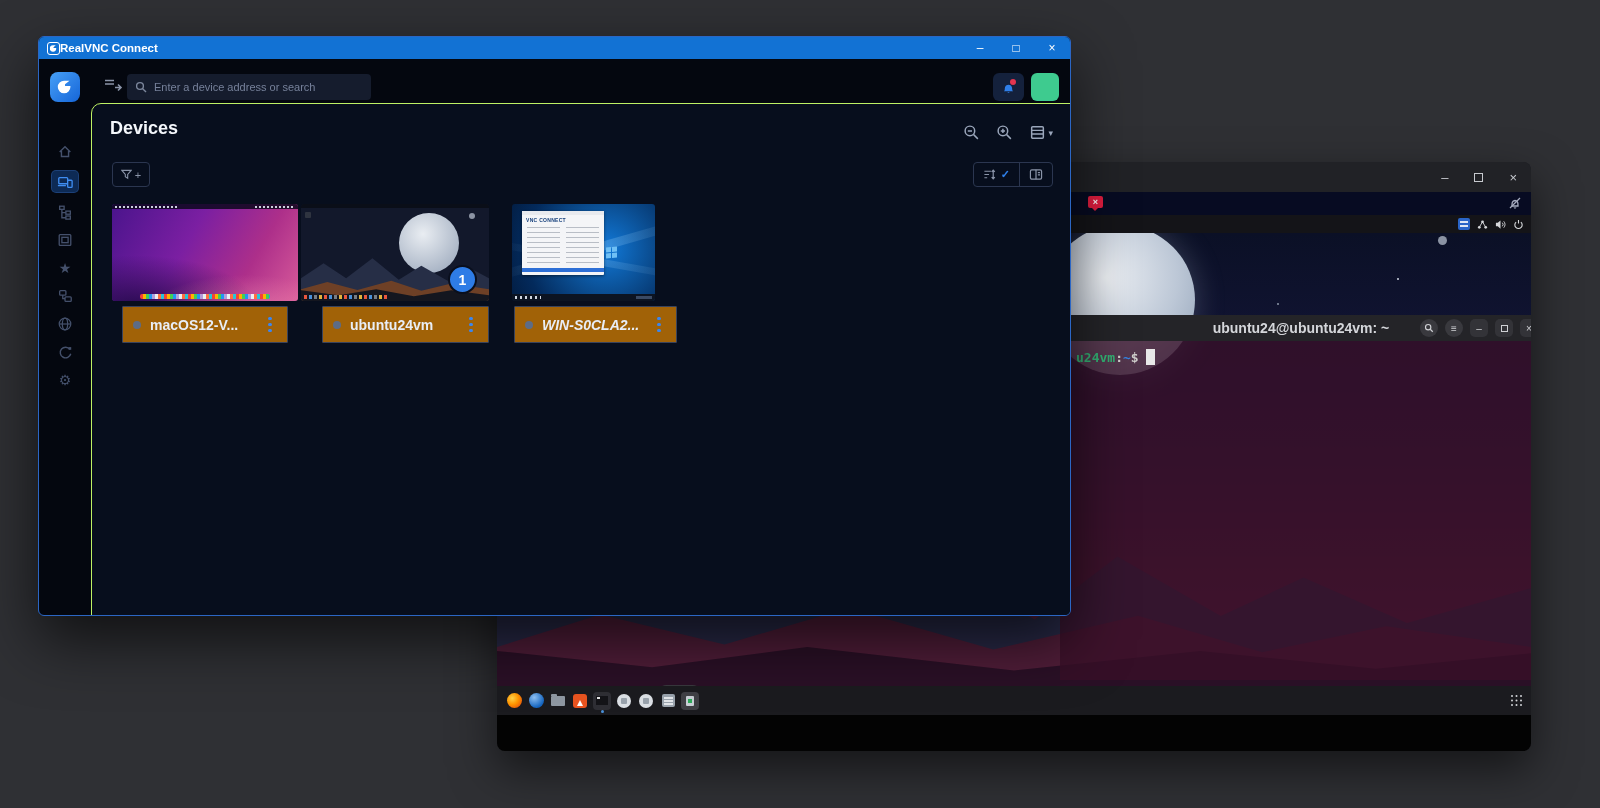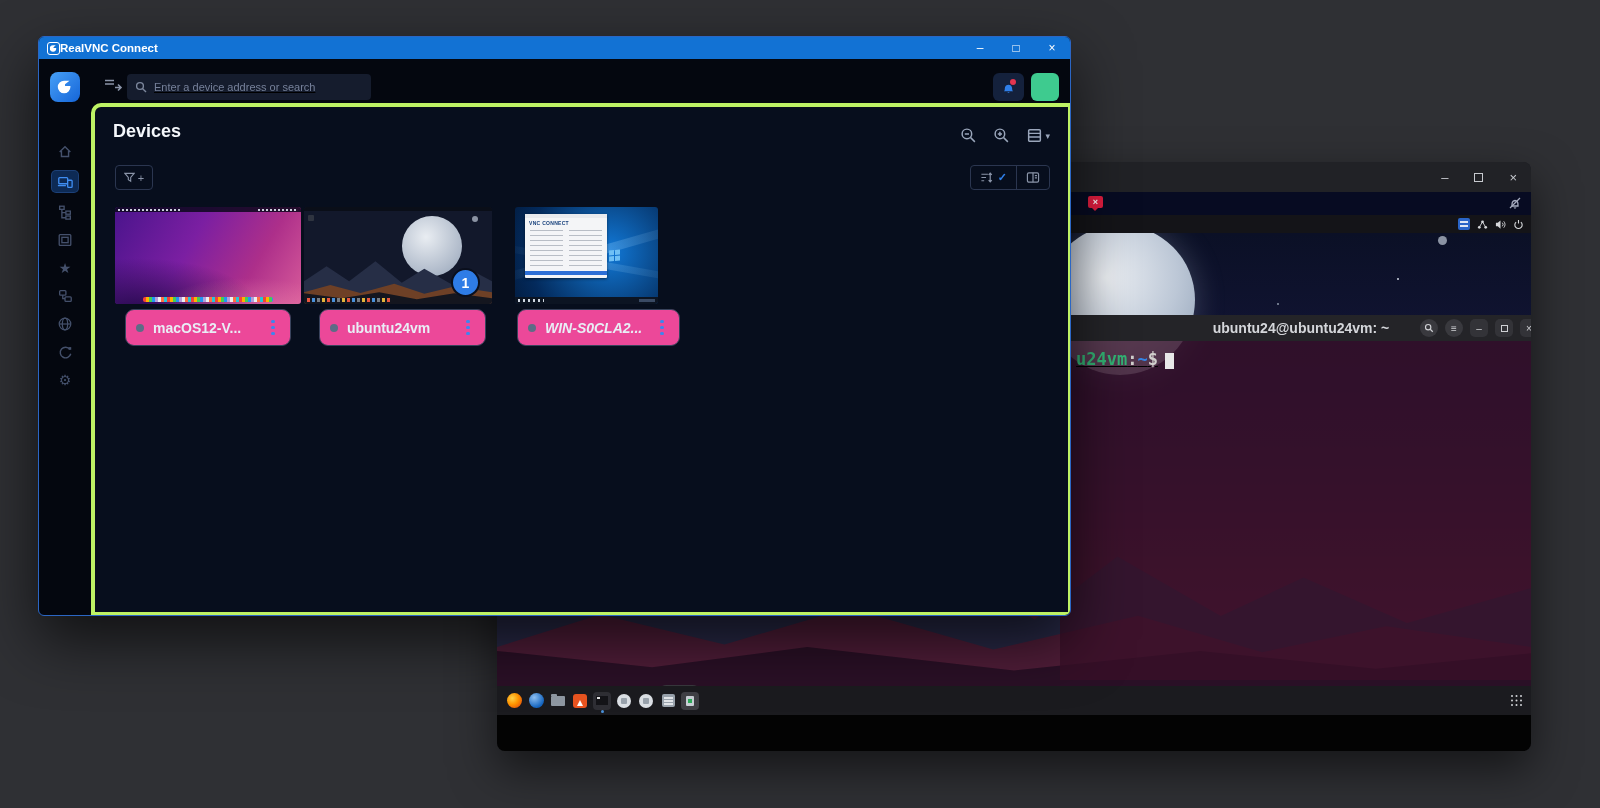--- a/index.html
+++ b/index.html
@@ -42,21 +42,21 @@
     clip-path:polygon(0 55%,15% 76%,30% 50%,50% 80%,68% 55%,85% 78%,100% 58%,100% 100%,0 100%); }
   
   .term { position:absolute; left:563px; top:82px; width:482px; height:365px; border-radius:8px 8px 0 0; overflow:hidden; }
   .term-head { position:relative; height:26px; background:#242428; }
   .term-title { text-align:center; line-height:26px; font-size:14px; font-weight:bold; color:#d4d6da; }
   .term-btns { position:absolute; right:4px; top:4px; display:flex; gap:7px; align-items:center; }
   .tb { width:18px; height:18px; border-radius:50%; background:#39393e; display:flex; align-items:center; justify-content:center; color:#cfd0d4; font-size:10px; }
   .tb.sq { border-radius:5px; background:#333338; }
   .tb .mini-sq { width:7px; height:7px; border:1.2px solid #cfd0d4; }
   .term-body { height:339px; background:rgba(56,16,40,.78); padding:8px 0 0 16px;
-               font-family:"DejaVu Sans Mono", monospace; font-size:17px; font-weight:bold;text-decoration:underline; }
+               font-family:"DejaVu Sans Mono", monospace; font-size:13px; font-weight:bold; }
   .p-host { color:#33b374; } .p-col { color:#d0cfcc; } .p-path { color:#3584e4; } .p-sym { color:#d0cfcc; }
   .cursor { display:inline-block; width:9px; height:16px; background:#e8e8e8; vertical-align:text-bottom; margin-left:7px; }
   
   .vw-dock { position:absolute; left:0; top:524px; width:100%; height:29px; background:#1b1b1f;
              display:flex; align-items:center; gap:4px; padding-left:8px; }
   .dk { width:18px; height:18px; position:relative; display:flex; align-items:center; justify-content:center; }
   .dk-ff { width:15px; height:15px; border-radius:50%; background:radial-gradient(circle at 35% 35%, #ffd54a, #ff9500 45%, #e8590c 80%); }
   .dk-tb { width:15px; height:15px; border-radius:50%; background:radial-gradient(circle at 35% 30%, #8fc2f5, #1565c0 70%); }
   .dk-folder { width:14px; height:10px; background:#8f98a2; border-radius:1px; position:relative; }
   .dk-folder:before { content:""; position:absolute; left:0; top:-2px; width:6px; height:2px; background:#8f98a2; border-radius:1px 1px 0 0; }
@@ -96,31 +96,31 @@
   .sidebar { position:absolute; left:0; top:22px; width:52px; height:558px; }
   .side-logo { position:absolute; left:11px; top:13px; width:30px; height:30px; border-radius:8px;
                background:linear-gradient(135deg,#47a0f7,#1565d8); display:flex; align-items:center; justify-content:center; }
   .nav { position:absolute; left:0; top:84px; width:52px; display:flex; flex-direction:column; align-items:center; gap:11px; }
   .nav-item { width:26px; height:17px; display:flex; align-items:center; justify-content:center; color:#44506b; }
   .nav-item.active { background:#0d2a55; border-radius:4px; height:21px; color:#3f8df2; box-shadow:0 0 0 1px #1c4078; }
   .nav-item .glyph { font-size:14px; line-height:1; }
   
   .collapse { position:absolute; left:64px; top:42px; color:#8a94a8; }
   .searchbox { position:absolute; left:88px; top:37px; width:244px; height:26px; border-radius:4px;
-               background:#151c2d; display:flex; align-items:center; padding:0 8px; gap:7px;text-decoration:underline; }
+               background:#151c2d; display:flex; align-items:center; padding:0 8px; gap:7px; }
   .searchbox input { flex:1; background:transparent; border:none; outline:none; color:#cdd4e0; font-size:11px;
                      font-family:"Liberation Sans", sans-serif; }
   .searchbox input::placeholder { color:#76819a; }
   .bell-btn { position:absolute; left:954px; top:36px; width:31px; height:28px; border-radius:6px;
               background:#14213c; display:flex; align-items:center; justify-content:center; }
   .bell-dot { position:absolute; right:8px; top:6px; width:6px; height:6px; border-radius:50%; background:#e3354f; }
   .avatar { position:absolute; left:992px; top:36px; width:28px; height:28px; border-radius:6px; background:#3ecb8f; }
   
   .main { position:absolute; left:52px; top:66px; width:981px; height:513px; background:#070e1d;
-          border:4px solid #bef264; border-radius:10px 0 0 0; }
+          border:1px solid #bef264; border-radius:10px 0 0 0; }
   .page-title { position:absolute; left:18px; top:14px; color:#f4f7fb; font-size:18px; font-weight:bold; }
   .view-tools { position:absolute; right:18px; top:20px; display:flex; gap:16px; align-items:center; color:#9aa6bb; }
   .caret { font-size:9px; color:#9aa6bb; margin-left:2px; }
   .filter-btn { position:absolute; left:20px; top:58px; width:38px; height:25px; border:1px solid #2b3650;
                 border-radius:4px; display:flex; align-items:center; justify-content:center; gap:3px; color:#8a94a8; }
   .plus { font-size:11px; color:#8a94a8; }
   .seg-group { position:absolute; right:18px; top:58px; height:25px; display:flex; border:1px solid #2b3650; border-radius:4px; }
   .seg { display:flex; align-items:center; justify-content:center; gap:5px; padding:0 9px; color:#8a94a8; }
   .seg + .seg { border-left:1px solid #2b3650; }
   .check { color:#2f7fe8; font-size:11px; font-weight:bold; }
@@ -166,27 +166,27 @@
   .t3-dlg-title { position:absolute; left:4px; top:6px; font-size:5px; font-weight:bold; color:#16407c; letter-spacing:.3px; }
   .t3-col { position:absolute; top:16px; width:33px; height:38px;
             background:repeating-linear-gradient(180deg,#b9bec6 0 1px,transparent 1px 5px); }
   .t3-col.c1 { left:5px; } .t3-col.c2 { left:44px; }
   .t3-dlg-foot { position:absolute; left:0; bottom:3px; width:100%; height:4px; background:#2d6fd6; }
   .t3-taskbar { position:absolute; left:0; bottom:0; width:100%; height:7px; background:#0c1422; }
   .t3-taskbar i.l { position:absolute; left:3px; top:2px; width:26px; height:3px;
     background:repeating-linear-gradient(90deg,#cfd6e0 0 2px,transparent 2px 5px); }
   .t3-taskbar i.r { position:absolute; right:3px; top:2px; width:16px; height:3px; background:#3a4a64; }
   
-  .devcard { position:absolute; top:202px; height:37px; background:#ec4899; border:1px solid #39435c;
-             border-radius:9px; display:flex; align-items:center; padding:17px 10px; gap:9px; }
+  .devcard { position:absolute; top:202px; height:37px; background:#a16207; border:1px solid #39435c;
+             border-radius:1px; display:flex; align-items:center; padding:17px 10px; gap:9px; }
   .devcard .statusdot { width:8px; height:8px; border-radius:50%; background:#5d6c86; flex:none; }
   .devcard .devname { color:#e9eef6; font-size:14px; font-weight:bold; white-space:nowrap; overflow:hidden; flex:1; }
   .kebab { width:14px; display:flex; flex-direction:column; align-items:center; gap:2.5px; flex:none; }
   .kebab i { width:3.5px; height:3.5px; border-radius:50%; background:#3b86f0; }
-  .card1 { left:30px; width:166px; } .card2 { left:224px; width:167px; } .card3 { left:422px; width:163px;font-style:italic; }
+  .card1 { left:30px; width:166px; } .card2 { left:230px; width:167px; } .card3 { left:422px; width:163px;font-style:italic; }
 </style>
 </head>
 <body>
 
 <div class="stage">
 
   <div class="viewer">
     <div class="vw-titlebar">
       <span class="vw-btn">–</span>
       <span class="vw-btn vw-max"></span>

